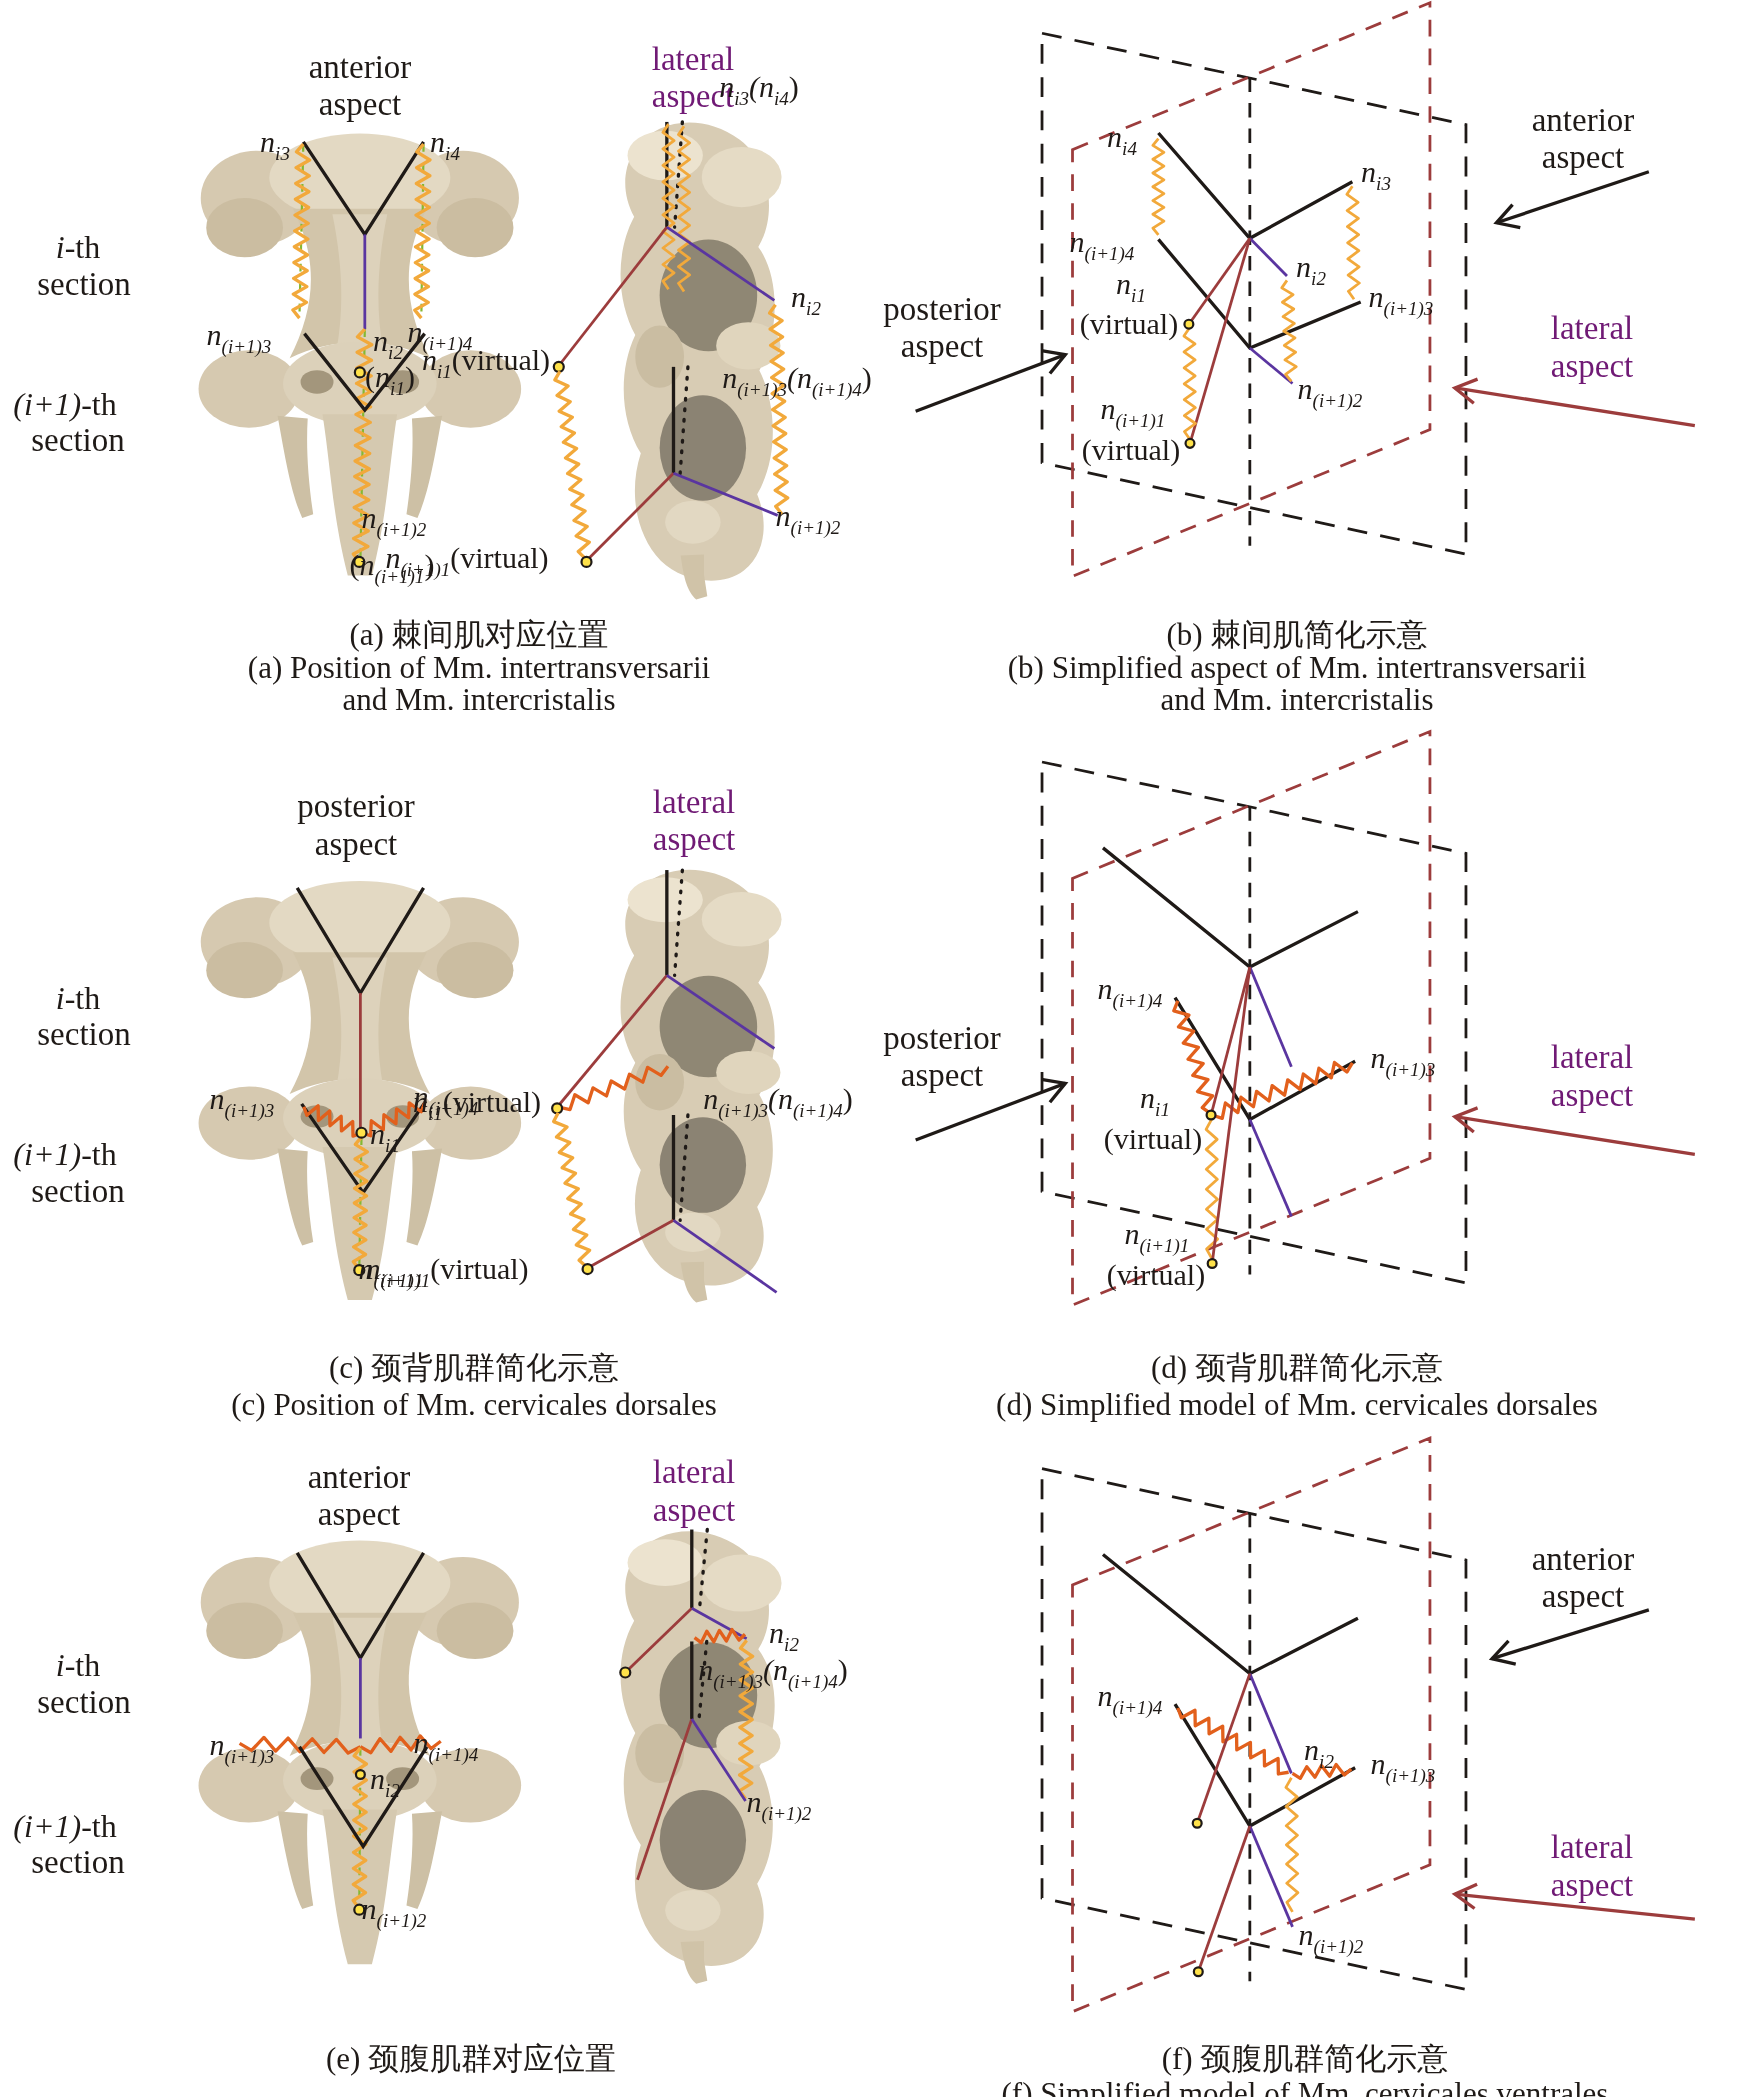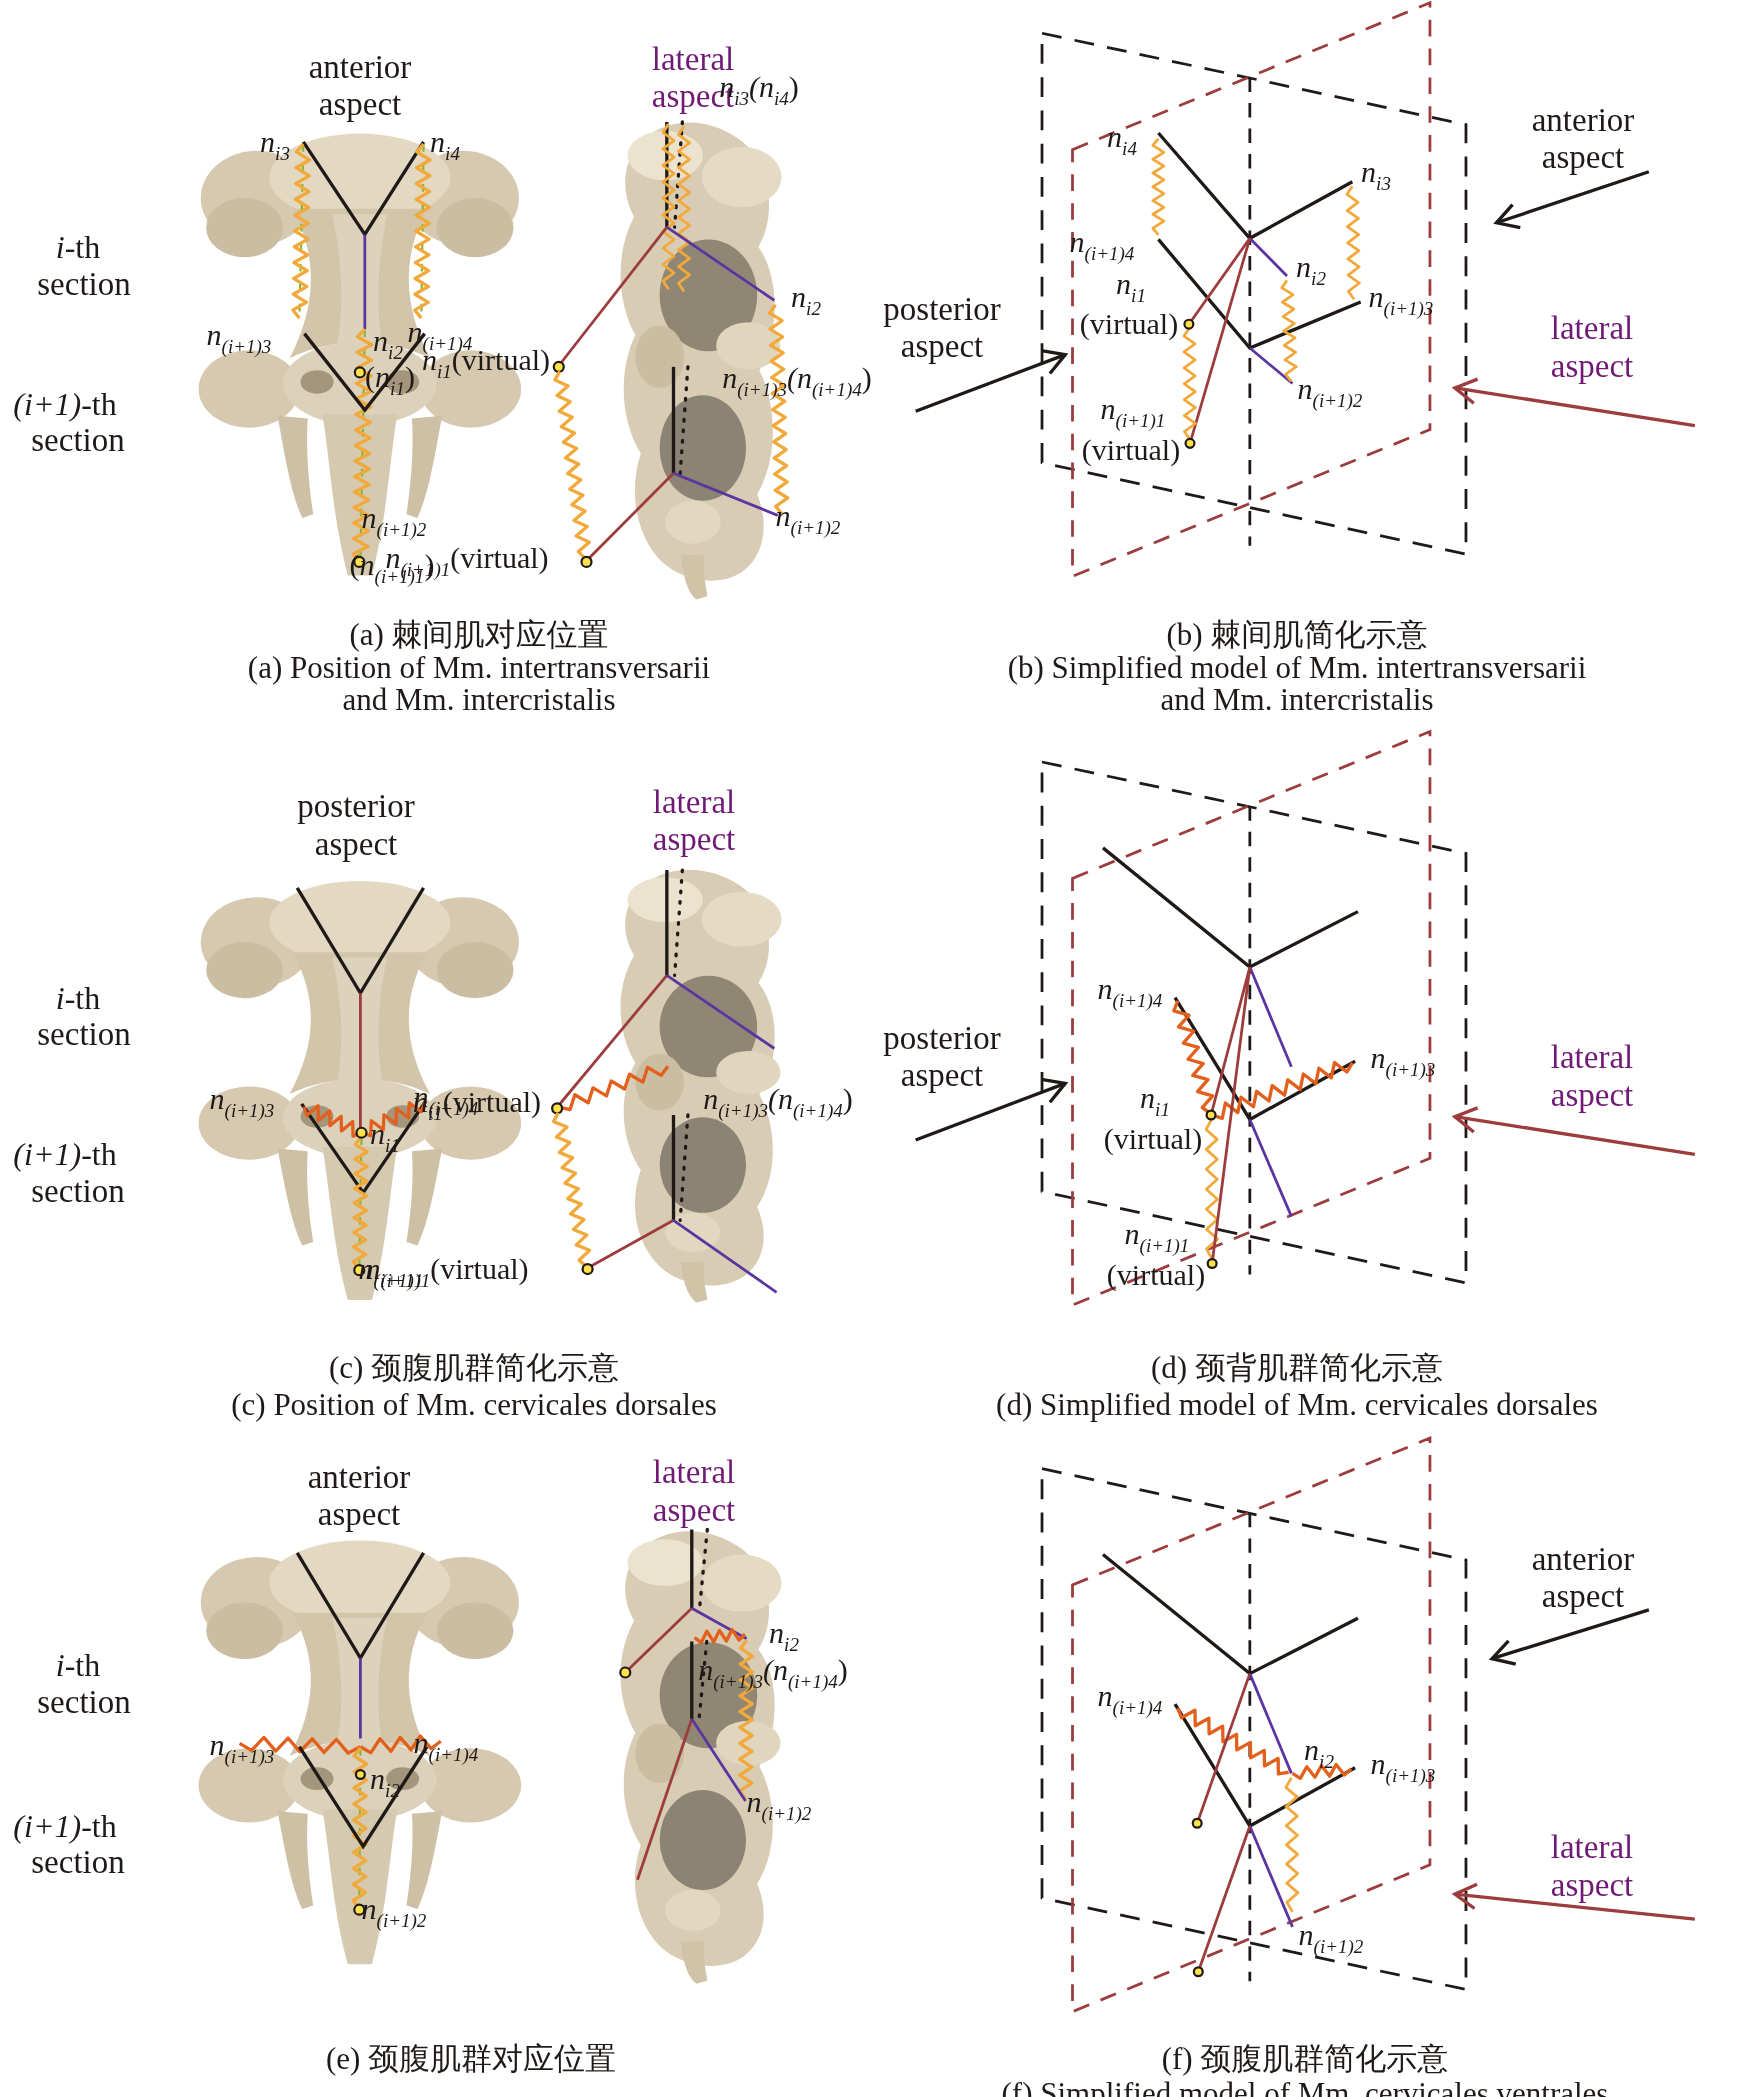--- a/index.html
+++ b/index.html
@@ -260,21 +260,21 @@
 <span class="ml" style="left:1330px;top:392px"><span class="it">n</span><span class="sb">(i+1)2</span></span>
 <span class="ml" style="left:1131px;top:287px"><span class="it">n</span><span class="sb">i1</span></span>
 <span class="ml" style="left:1129px;top:324px">(virtual)</span>
 <span class="ml" style="left:1133px;top:412px"><span class="it">n</span><span class="sb">(i+1)1</span></span>
 <span class="ml" style="left:1131px;top:450px">(virtual)</span>
 
 <span class="cap" style="left:479px;top:610px">(a) 棘间肌对应位置</span>
 <span class="cap" style="left:479px;top:643px">(a) Position of Mm. intertransversarii</span>
 <span class="cap" style="left:479px;top:675px">and Mm. intercristalis</span>
 <span class="cap" style="left:1297px;top:610px">(b) 棘间肌简化示意</span>
-<span class="cap" style="left:1297px;top:643px">(b) Simplified model of Mm. intertransversarii</span>
+<span class="cap" style="left:1297px;top:643px">(b) Simplified aspect of Mm. intertransversarii</span>
 <span class="cap" style="left:1297px;top:675px">and Mm. intercristalis</span>
 
 <span class="t" style="left:356px;top:806px">posterior</span>
 <span class="t" style="left:356px;top:844px">aspect</span>
 <span class="t red" style="left:694px;top:802px">lateral</span>
 <span class="t red" style="left:694px;top:839px">aspect</span>
 <span class="ml sect" style="left:78px;top:998px"><span class="it">i</span><span class="up">-th</span></span>
 <span class="t" style="left:84px;top:1034px">section</span>
 <span class="ml sect" style="left:65px;top:1154px"><span class="it">(i+1)</span><span class="up">-th</span></span>
 <span class="t" style="left:78px;top:1191px">section</span>
@@ -292,21 +292,21 @@
 <span class="t red" style="left:1592px;top:1057px">lateral</span>
 <span class="t red" style="left:1592px;top:1095px">aspect</span>
 
 <span class="ml" style="left:1130px;top:992px"><span class="it">n</span><span class="sb">(i+1)4</span></span>
 <span class="ml" style="left:1403px;top:1061px"><span class="it">n</span><span class="sb">(i+1)3</span></span>
 <span class="ml" style="left:1155px;top:1101px"><span class="it">n</span><span class="sb">i1</span></span>
 <span class="ml" style="left:1153px;top:1139px">(virtual)</span>
 <span class="ml" style="left:1157px;top:1237px"><span class="it">n</span><span class="sb">(i+1)1</span></span>
 <span class="ml" style="left:1156px;top:1275px">(virtual)</span>
 
-<span class="cap" style="left:474px;top:1343px">(c) 颈腹肌群简化示意</span>
+<span class="cap" style="left:474px;top:1343px">(c) 颈背肌群简化示意</span>
 <span class="cap" style="left:474px;top:1380px">(c) Position of Mm. cervicales dorsales</span>
 <span class="cap" style="left:1297px;top:1343px">(d) 颈背肌群简化示意</span>
 <span class="cap" style="left:1297px;top:1380px">(d) Simplified model of Mm. cervicales dorsales</span>
 
 <span class="t" style="left:359px;top:1477px">anterior</span>
 <span class="t" style="left:359px;top:1514px">aspect</span>
 <span class="t red" style="left:694px;top:1472px">lateral</span>
 <span class="t red" style="left:694px;top:1510px">aspect</span>
 <span class="ml sect" style="left:78px;top:1665px"><span class="it">i</span><span class="up">-th</span></span>
 <span class="t" style="left:84px;top:1702px">section</span>

